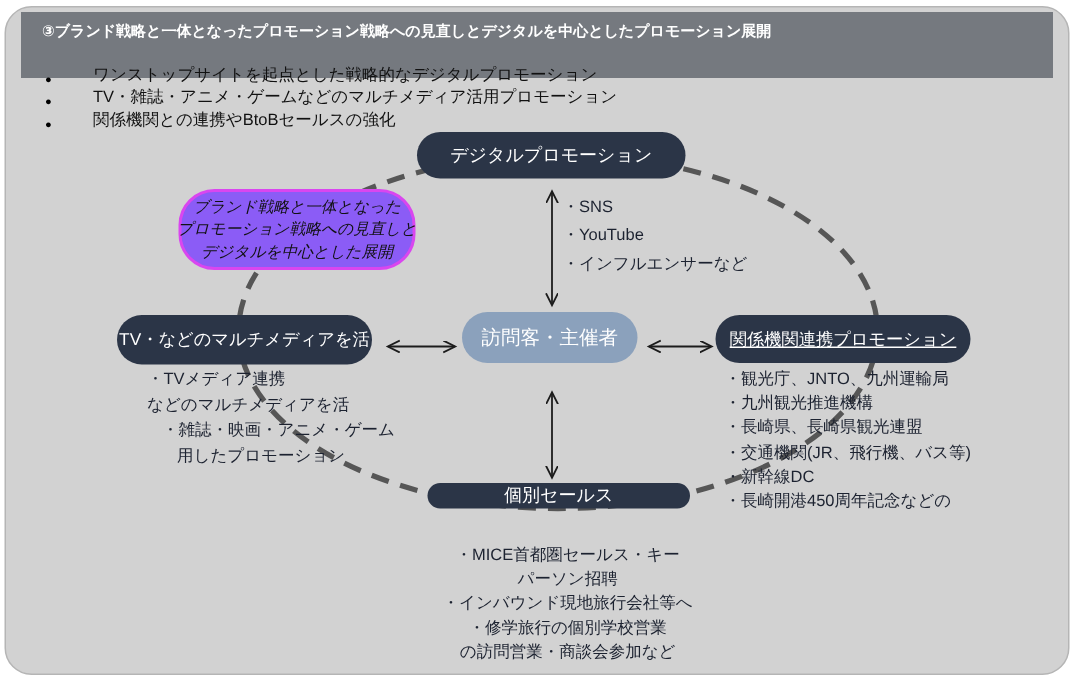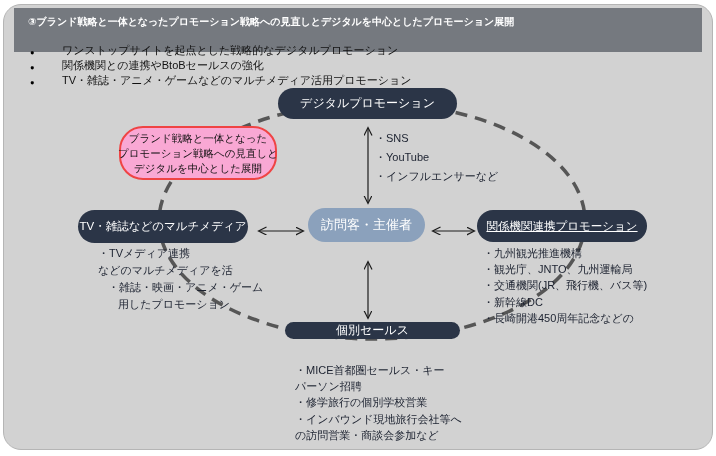--- a/index.html
+++ b/index.html
@@ -32,47 +32,47 @@
     color:#ffffff;font-size:11.5px;white-space:nowrap;z-index:3;
     background:#2b3547;
   }
   .node-top{left:278px;top:88px;width:179px;height:31px;border-radius:16px;font-size:12px;}
   .node-left{left:78px;top:210px;width:170px;height:33px;border-radius:17px;}
   .node-center{left:308px;top:208px;width:117px;height:34px;border-radius:17px;background:#8ba1bc;font-size:13px;}
   .node-right{left:477px;top:210px;width:170px;height:32px;border-radius:16px;}
   .node-bottom{left:285px;top:322px;width:175px;height:17px;border-radius:17px;font-size:12px;}
   .callout{
     position:absolute;left:119px;top:126px;width:154px;height:50px;z-index:4;
-    background:#f9a8d4;border:2px solid #ef4444;border-radius:24px;
+    background:#8b5cf6;border:2px solid #d946ef;border-radius:24px;
     display:flex;flex-direction:column;align-items:center;justify-content:center;
-    font-size:10.5px;line-height:15px;color:#111;text-align:center;
+    font-size:10.5px;line-height:15px;color:#111;text-align:center;font-style:italic;
   }
   .callout div{white-space:nowrap;}
   .detail{position:absolute;z-index:2;color:#1c2230;font-size:11px;white-space:nowrap;}
   .detail div{white-space:nowrap;}
   .list-digital{left:375px;top:129px;line-height:19px;}
   .list-multimedia{left:98px;top:245px;line-height:17px;}
   .list-multimedia div:nth-child(3){padding-left:10px;}
   .list-multimedia div:nth-child(4){padding-left:20px;}
   .list-partners{left:483px;top:245px;line-height:16.2px;}
-  .list-sales{left:295px;top:362px;line-height:16.2px;}
+  .list-sales{left:295px;top:362px;line-height:16.2px;text-align:center;}
 </style>
 </head>
 <body>
 
 <div class="panel" style="background: rgb(210, 210, 210);"></div>
 
 <div class="titlebar" style="background: rgb(117, 121, 127);">
   <span>③ブランド戦略と一体となったプロモーション戦略への見直しとデジタルを中心としたプロモーション展開</span>
 </div>
 
 <div class="bullets">
     <div class="bullet-row">ワンストップサイトを起点とした戦略的なデジタルプロモーション</div>
+    <div class="bullet-row">TV・雑誌・アニメ・ゲームなどのマルチメディア活用プロモーション</div>
     <div class="bullet-row">関係機関との連携やBtoBセールスの強化</div>
-    <div class="bullet-row">TV・雑誌・アニメ・ゲームなどのマルチメディア活用プロモーション</div>
   </div>
 
 <svg class="overlay" width="716" height="456" viewBox="0 0 716 456">
   <defs>
     <marker id="ah" markerWidth="12" markerHeight="12" refX="7.5" refY="4" orient="auto-start-reverse" markerUnits="userSpaceOnUse">
       <path d="M0,0 L8,4 L0,8" fill="none" stroke-width="1.2" stroke="#1c1c1c"></path>
     </marker>
   </defs>
   <ellipse cx="372" cy="221" rx="213" ry="118" fill="none" stroke-width="3.5" stroke-dasharray="12 8" stroke="#565656"></ellipse>
   <line x1="368" y1="128" x2="368" y2="203" stroke-width="1.2" marker-start="url(#ah)" marker-end="url(#ah)" stroke="#1c1c1c"></line>
@@ -84,21 +84,21 @@
 <div class="callout">
     <div class="callout-line">ブランド戦略と一体となった</div>
     <div class="callout-line">プロモーション戦略への見直しと</div>
     <div class="callout-line">デジタルを中心とした展開</div>
   </div>
 
 <div class="node node-top" style="background: rgb(43, 53, 71);">
   <span>デジタルプロモーション</span>
 </div>
 <div class="node node-left" style="background: rgb(43, 53, 71);">
-  <span>TV・雑誌などのマルチメディア</span>
+  <span>TV・などのマルチメディアを活</span>
 </div>
 <div class="node node-center" style="background: rgb(139, 161, 188);">
   <span>訪問客・主催者</span>
 </div>
 <div class="node node-right" style="background: rgb(43, 53, 71); text-decoration: underline;">
   <span>関係機関連携プロモーション</span>
 </div>
 <div class="node node-bottom" style="background: rgb(43, 53, 71);">
   <span>個別セールス</span>
 </div>
@@ -108,25 +108,26 @@
     <div class="detail-line">・YouTube</div>
     <div class="detail-line">・インフルエンサーなど</div>
   </div>
 <div class="detail list-multimedia">
     <div class="detail-line">・TVメディア連携</div>
     <div class="detail-line">などのマルチメディアを活</div>
     <div class="detail-line">・雑誌・映画・アニメ・ゲーム</div>
     <div class="detail-line">用したプロモーション</div>
   </div>
 <div class="detail list-partners">
+    <div class="detail-line">・観光庁、JNTO、九州運輸局</div>
     <div class="detail-line">・九州観光推進機構</div>
-    <div class="detail-line">・観光庁、JNTO、九州運輸局</div>
+    <div class="detail-line">・長崎県、長崎県観光連盟</div>
     <div class="detail-line">・交通機関(JR、飛行機、バス等)</div>
     <div class="detail-line">・新幹線DC</div>
     <div class="detail-line">・長崎開港450周年記念などの</div>
   </div>
 <div class="detail list-sales">
     <div class="detail-line">・MICE首都圏セールス・キー</div>
     <div class="detail-line">パーソン招聘</div>
+    <div class="detail-line">・インバウンド現地旅行会社等へ</div>
     <div class="detail-line">・修学旅行の個別学校営業</div>
-    <div class="detail-line">・インバウンド現地旅行会社等へ</div>
     <div class="detail-line">の訪問営業・商談会参加など</div>
   </div>
 
 </body></html>

